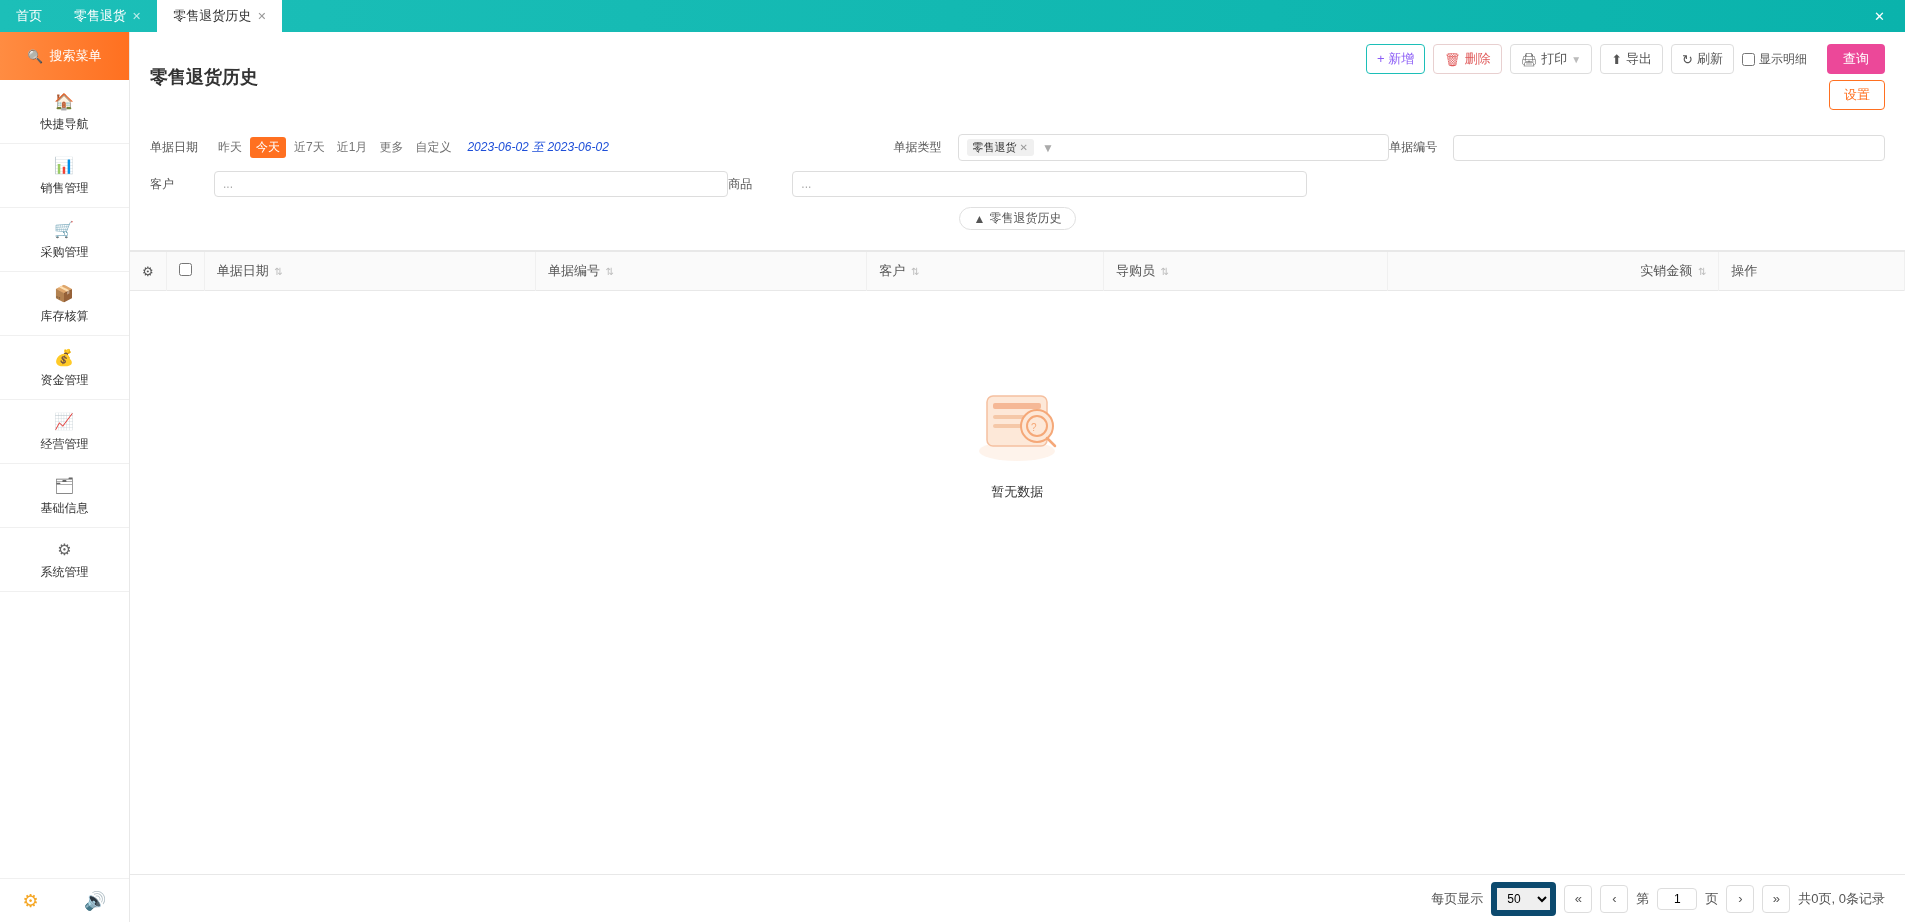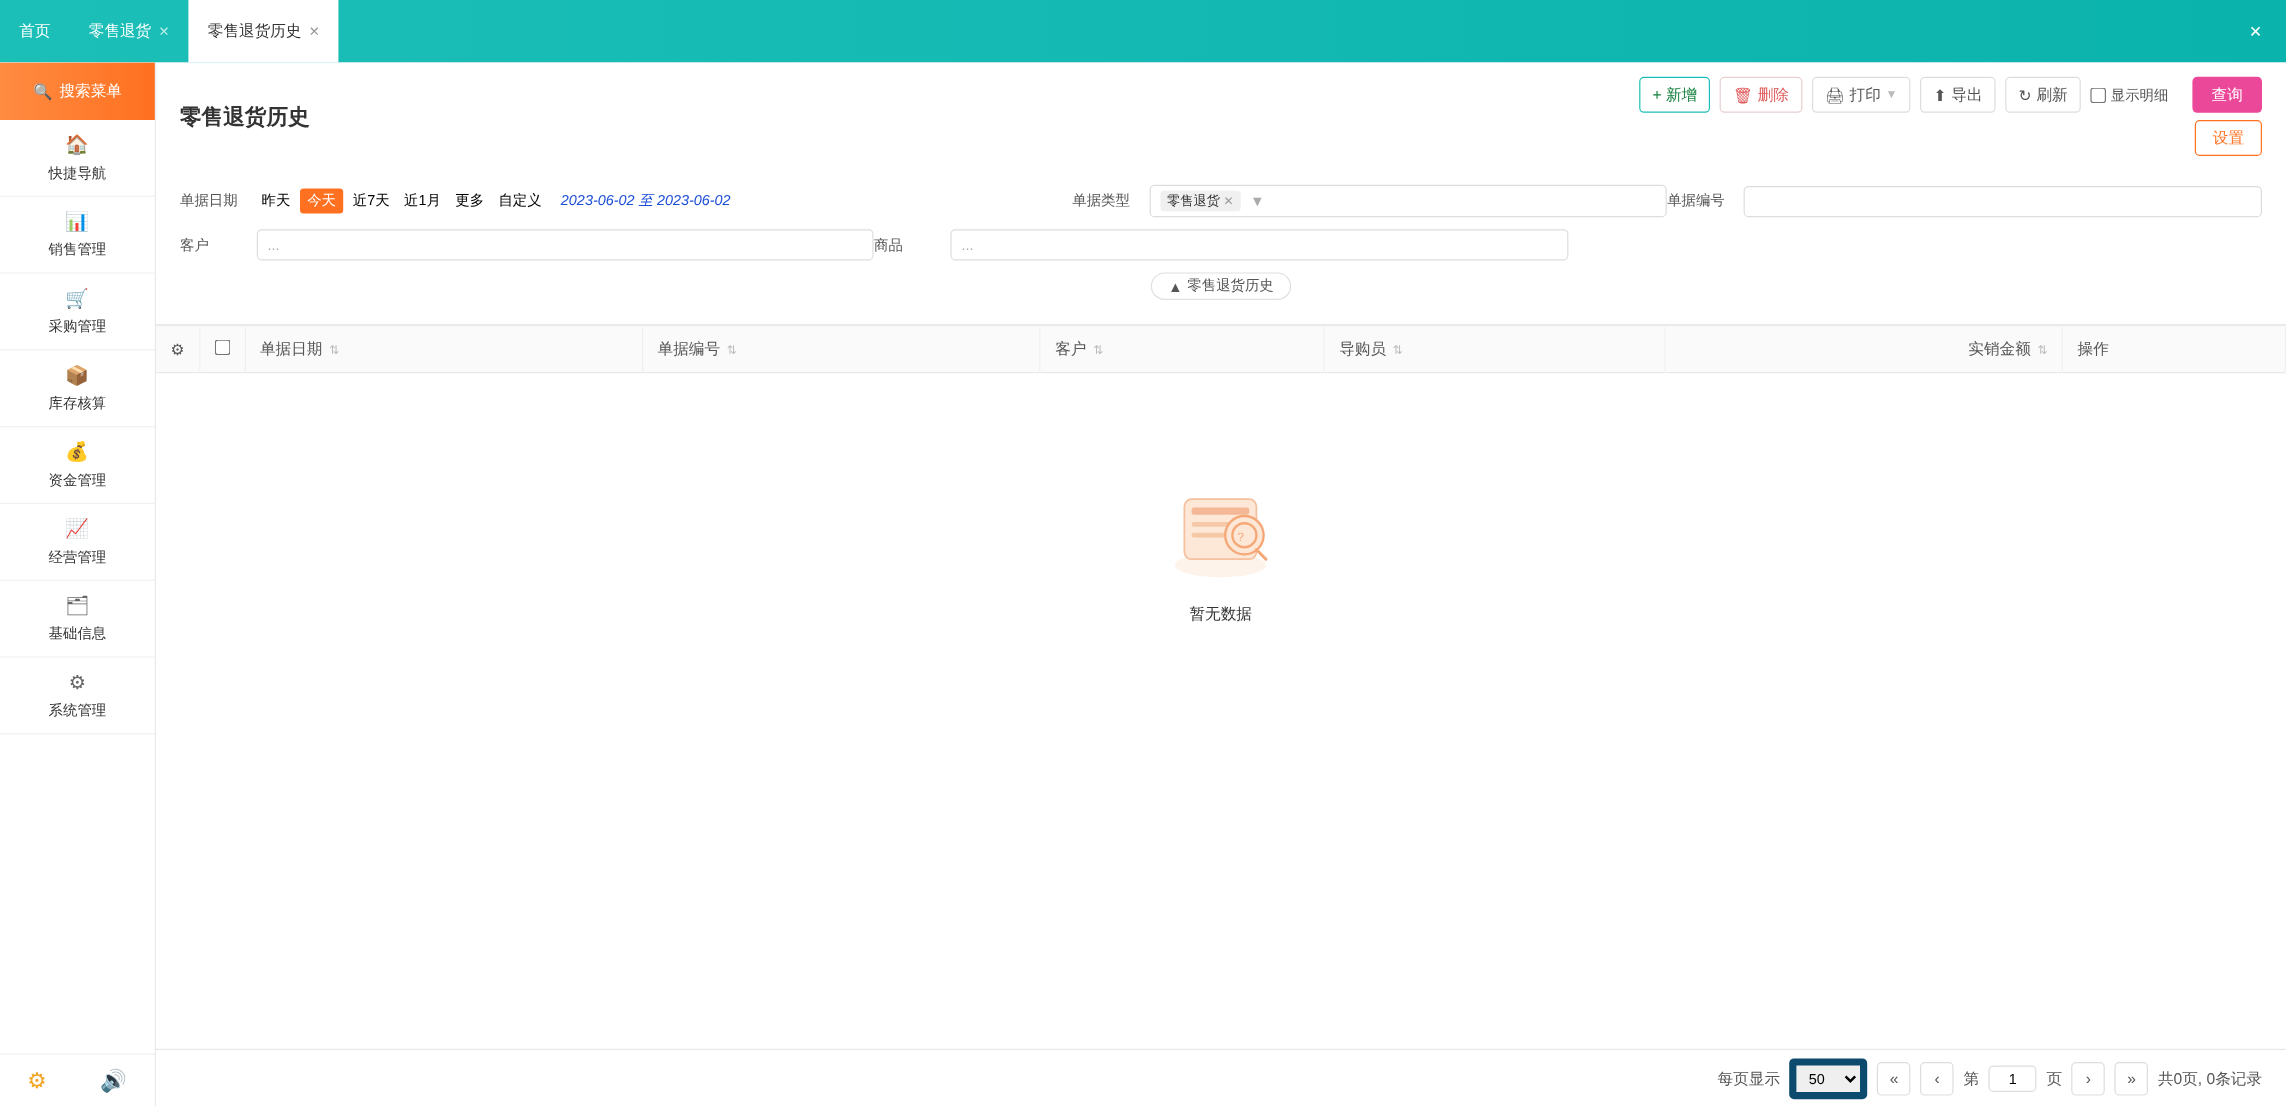--- a/index.html
+++ b/index.html
@@ -1,20 +1,20 @@
 <!DOCTYPE html>
 <html><head>
   <meta charset="utf-8">
   <style>
     * { box-sizing: border-box; margin: 0; padding: 0; font-family: 'Microsoft YaHei', Arial, sans-serif; }
     body { width: 1905px; height: 922px; overflow: hidden; display: flex; flex-direction: column; background: #f5f5f5; }
 
     
     .top-bar {
-      height: 52px;
+      height: 32px;
       background: linear-gradient(90deg, #1cbfb8, #0ab3ac);
       display: flex;
       align-items: center;
       justify-content: space-between;
       flex-shrink: 0;
     }
     .top-bar-tabs {
       display: flex;
       align-items: center;
       height: 100%;
@@ -141,21 +141,21 @@
       align-items: center;
       gap: 4px;
       padding: 5px 10px;
       border: 1px solid #ddd;
       border-radius: 4px;
       background: #fff;
       font-size: 13px;
       color: #555;
       cursor: pointer;
     }
-    .toolbar-btn.new { color: #15803d; border-color: #1cbfb8; }
+    .toolbar-btn.new { color: #8b5cf6; border-color: #1cbfb8; }
     .toolbar-btn.delete { color: #e05a5a; border-color: #e8d0d0; }
     .btn-query {
       background: #ec4899;
       color: #fff;
       border: none;
       border-radius: 4px;
       padding: 6px 16px;
       font-size: 13px;
       cursor: pointer;
     }
@@ -198,21 +198,21 @@
       white-space: nowrap;
       min-width: 56px;
     }
     .filter-date-options {
       display: flex;
       align-items: center;
       gap: 4px;
     }
     .date-opt {
       font-size: 12px;
-      color: #000000;
+      color: #737373;
       cursor: pointer;
       padding: 2px 4px;
     }
     .date-opt.active {
       background: #ff7020;
       color: #fff;
       border-radius: 3px;
       padding: 2px 6px;
     }
     .date-range {

